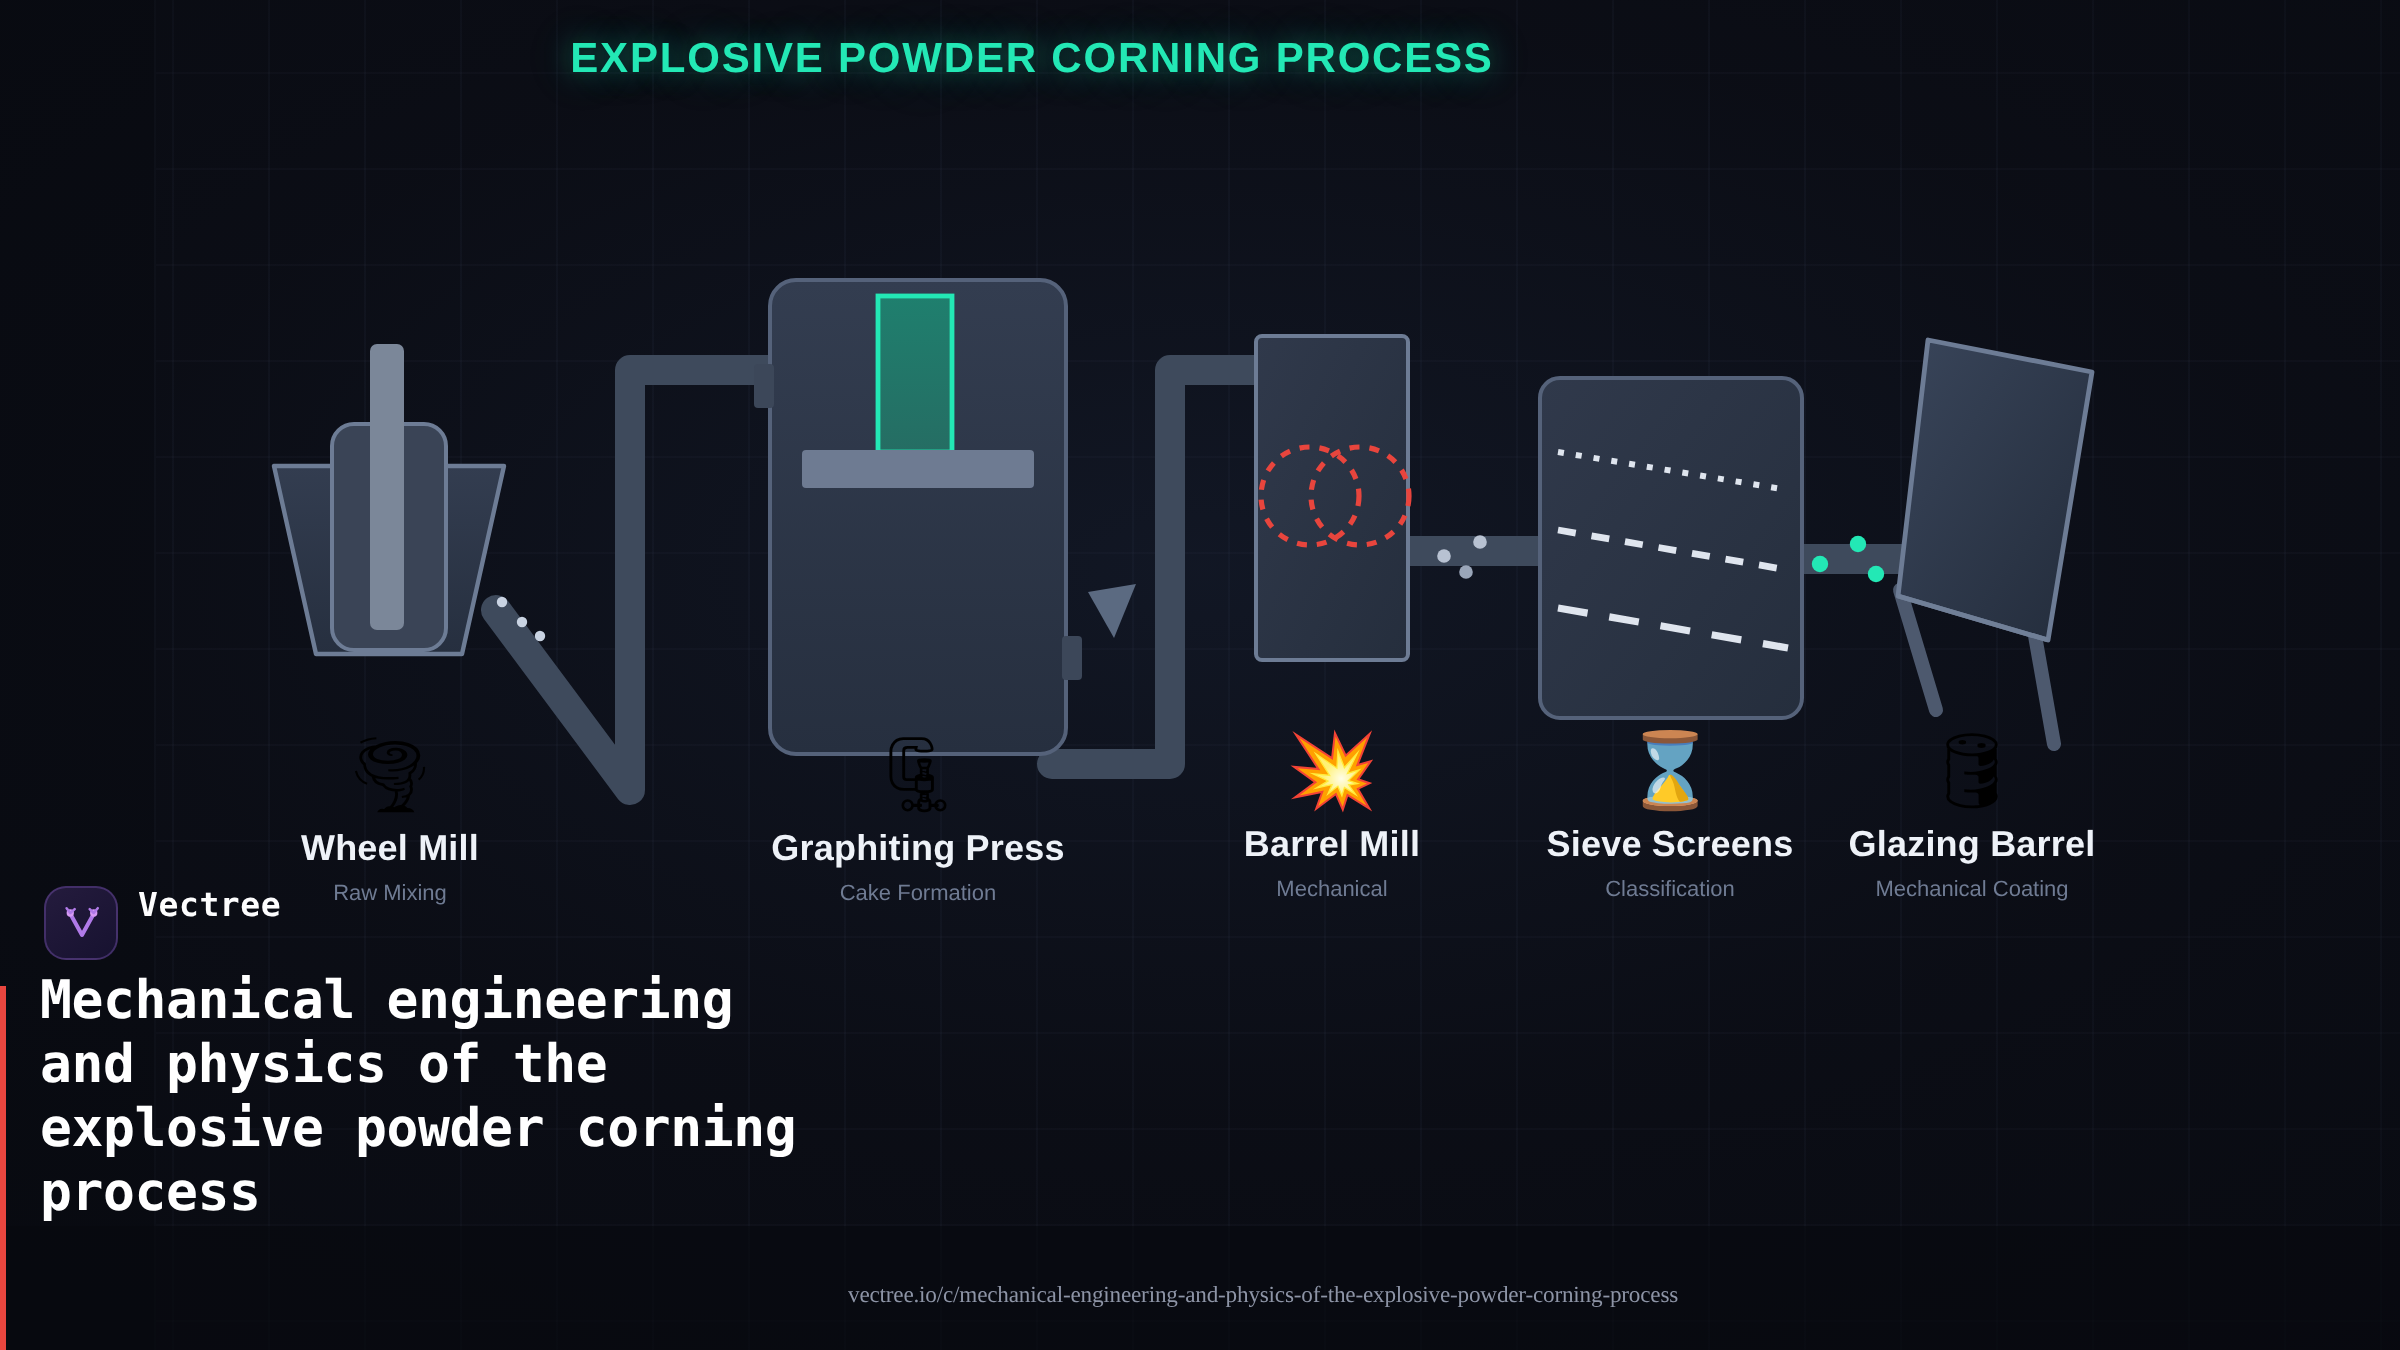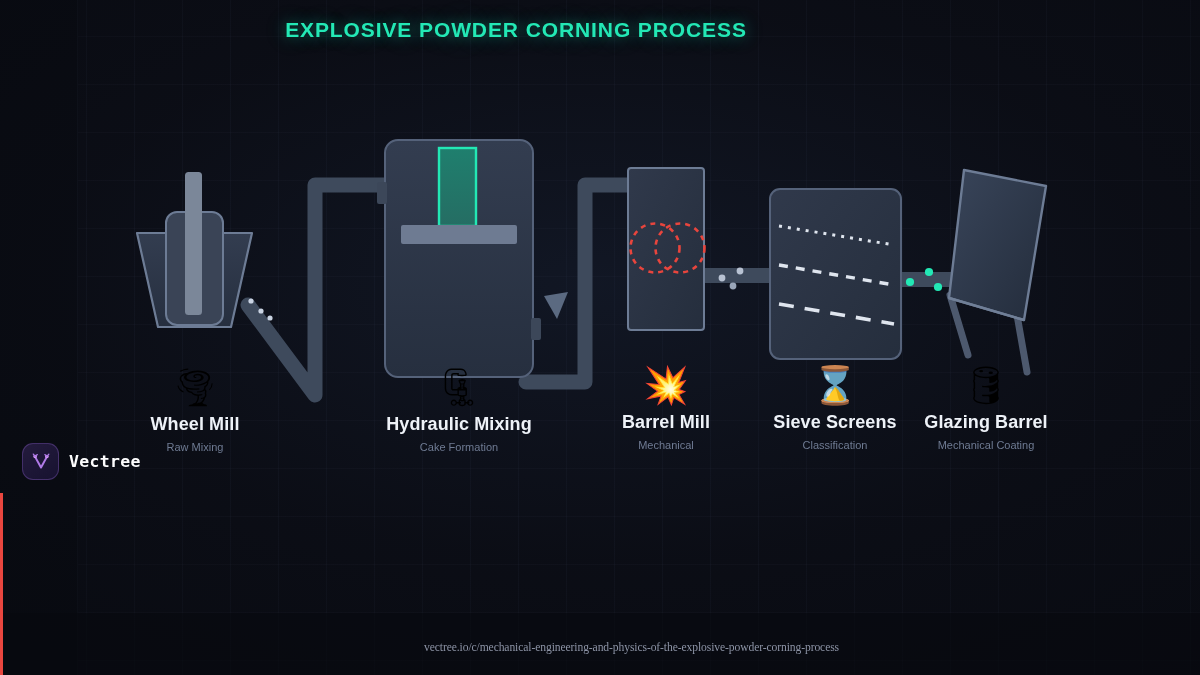--- a/index.html
+++ b/index.html
@@ -77,21 +77,21 @@
   }
   .stagesub {
     margin-top:6px;
     font-size:11px;
     color:#6f7b93;
   }
 
   
   #brand {
     position:absolute; left:22px; top:443px;
-    display:flex; align-items:center; gap:10px;
+    display:flex; gap:10px;
   }
   #logo {
     width:37px; height:37px; border-radius:11px;
     background:linear-gradient(145deg,#241b3d 0%,#171230 100%);
     border:1px solid rgba(160,110,230,0.30);
     display:flex; align-items:center; justify-content:center;
   }
   #brandname {
     font-family:"DejaVu Sans Mono", monospace;
     font-size:16.5px; font-weight:bold; color:#fdfdfe;
@@ -219,21 +219,21 @@
     </svg>
 
     <div class="stagemeta" style="left:100px; top:366px;">
       <div class="stageemoji">🌪</div>
       <div class="stagename">Wheel Mill</div>
       <div class="stagesub">Raw Mixing</div>
     </div>
 
     <div class="stagemeta" style="left:364px; top:366px;">
       <div class="stageemoji">🗜</div>
-      <div class="stagename">Hydraulic Mixing</div>
+      <div class="stagename">Graphiting Press</div>
       <div class="stagesub">Cake Formation</div>
     </div>
 
     <div class="stagemeta" style="left:571px; top:364px;">
       <div class="stageemoji">💥</div>
       <div class="stagename">Barrel Mill</div>
       <div class="stagesub">Mechanical</div>
     </div>
 
     <div class="stagemeta" style="left:740px; top:364px;">
@@ -258,16 +258,17 @@
         <path d="M5.6 6.4 L12 18 L18.4 6.4" fill="none" stroke="#b07ae8" stroke-width="2.2" stroke-linecap="round" stroke-linejoin="round"></path>
         <circle cx="5.6" cy="6.0" r="2.0" fill="#d79bf5"></circle>
         <circle cx="18.4" cy="6.0" r="2.0" fill="#d79bf5"></circle>
         <path d="M5.6 6.0 L3.6 3.4 M5.6 6.0 L8.0 3.9" stroke="#b07ae8" stroke-width="1.4" stroke-linecap="round"></path>
         <path d="M18.4 6.0 L16.2 3.9 M18.4 6.0 L20.6 3.4" stroke="#b07ae8" stroke-width="1.4" stroke-linecap="round"></path>
       </svg>
     </div>
     <div id="brandname">Vectree</div>
   </div>
 
+  <div id="headline">Mechanical engineering and physics of the explosive powder corning process</div>
 
   <div id="urlbar">vectree.io/c/mechanical-engineering-and-physics-of-the-explosive-powder-corning-process</div>
 
 </div>
 
 </body></html>

